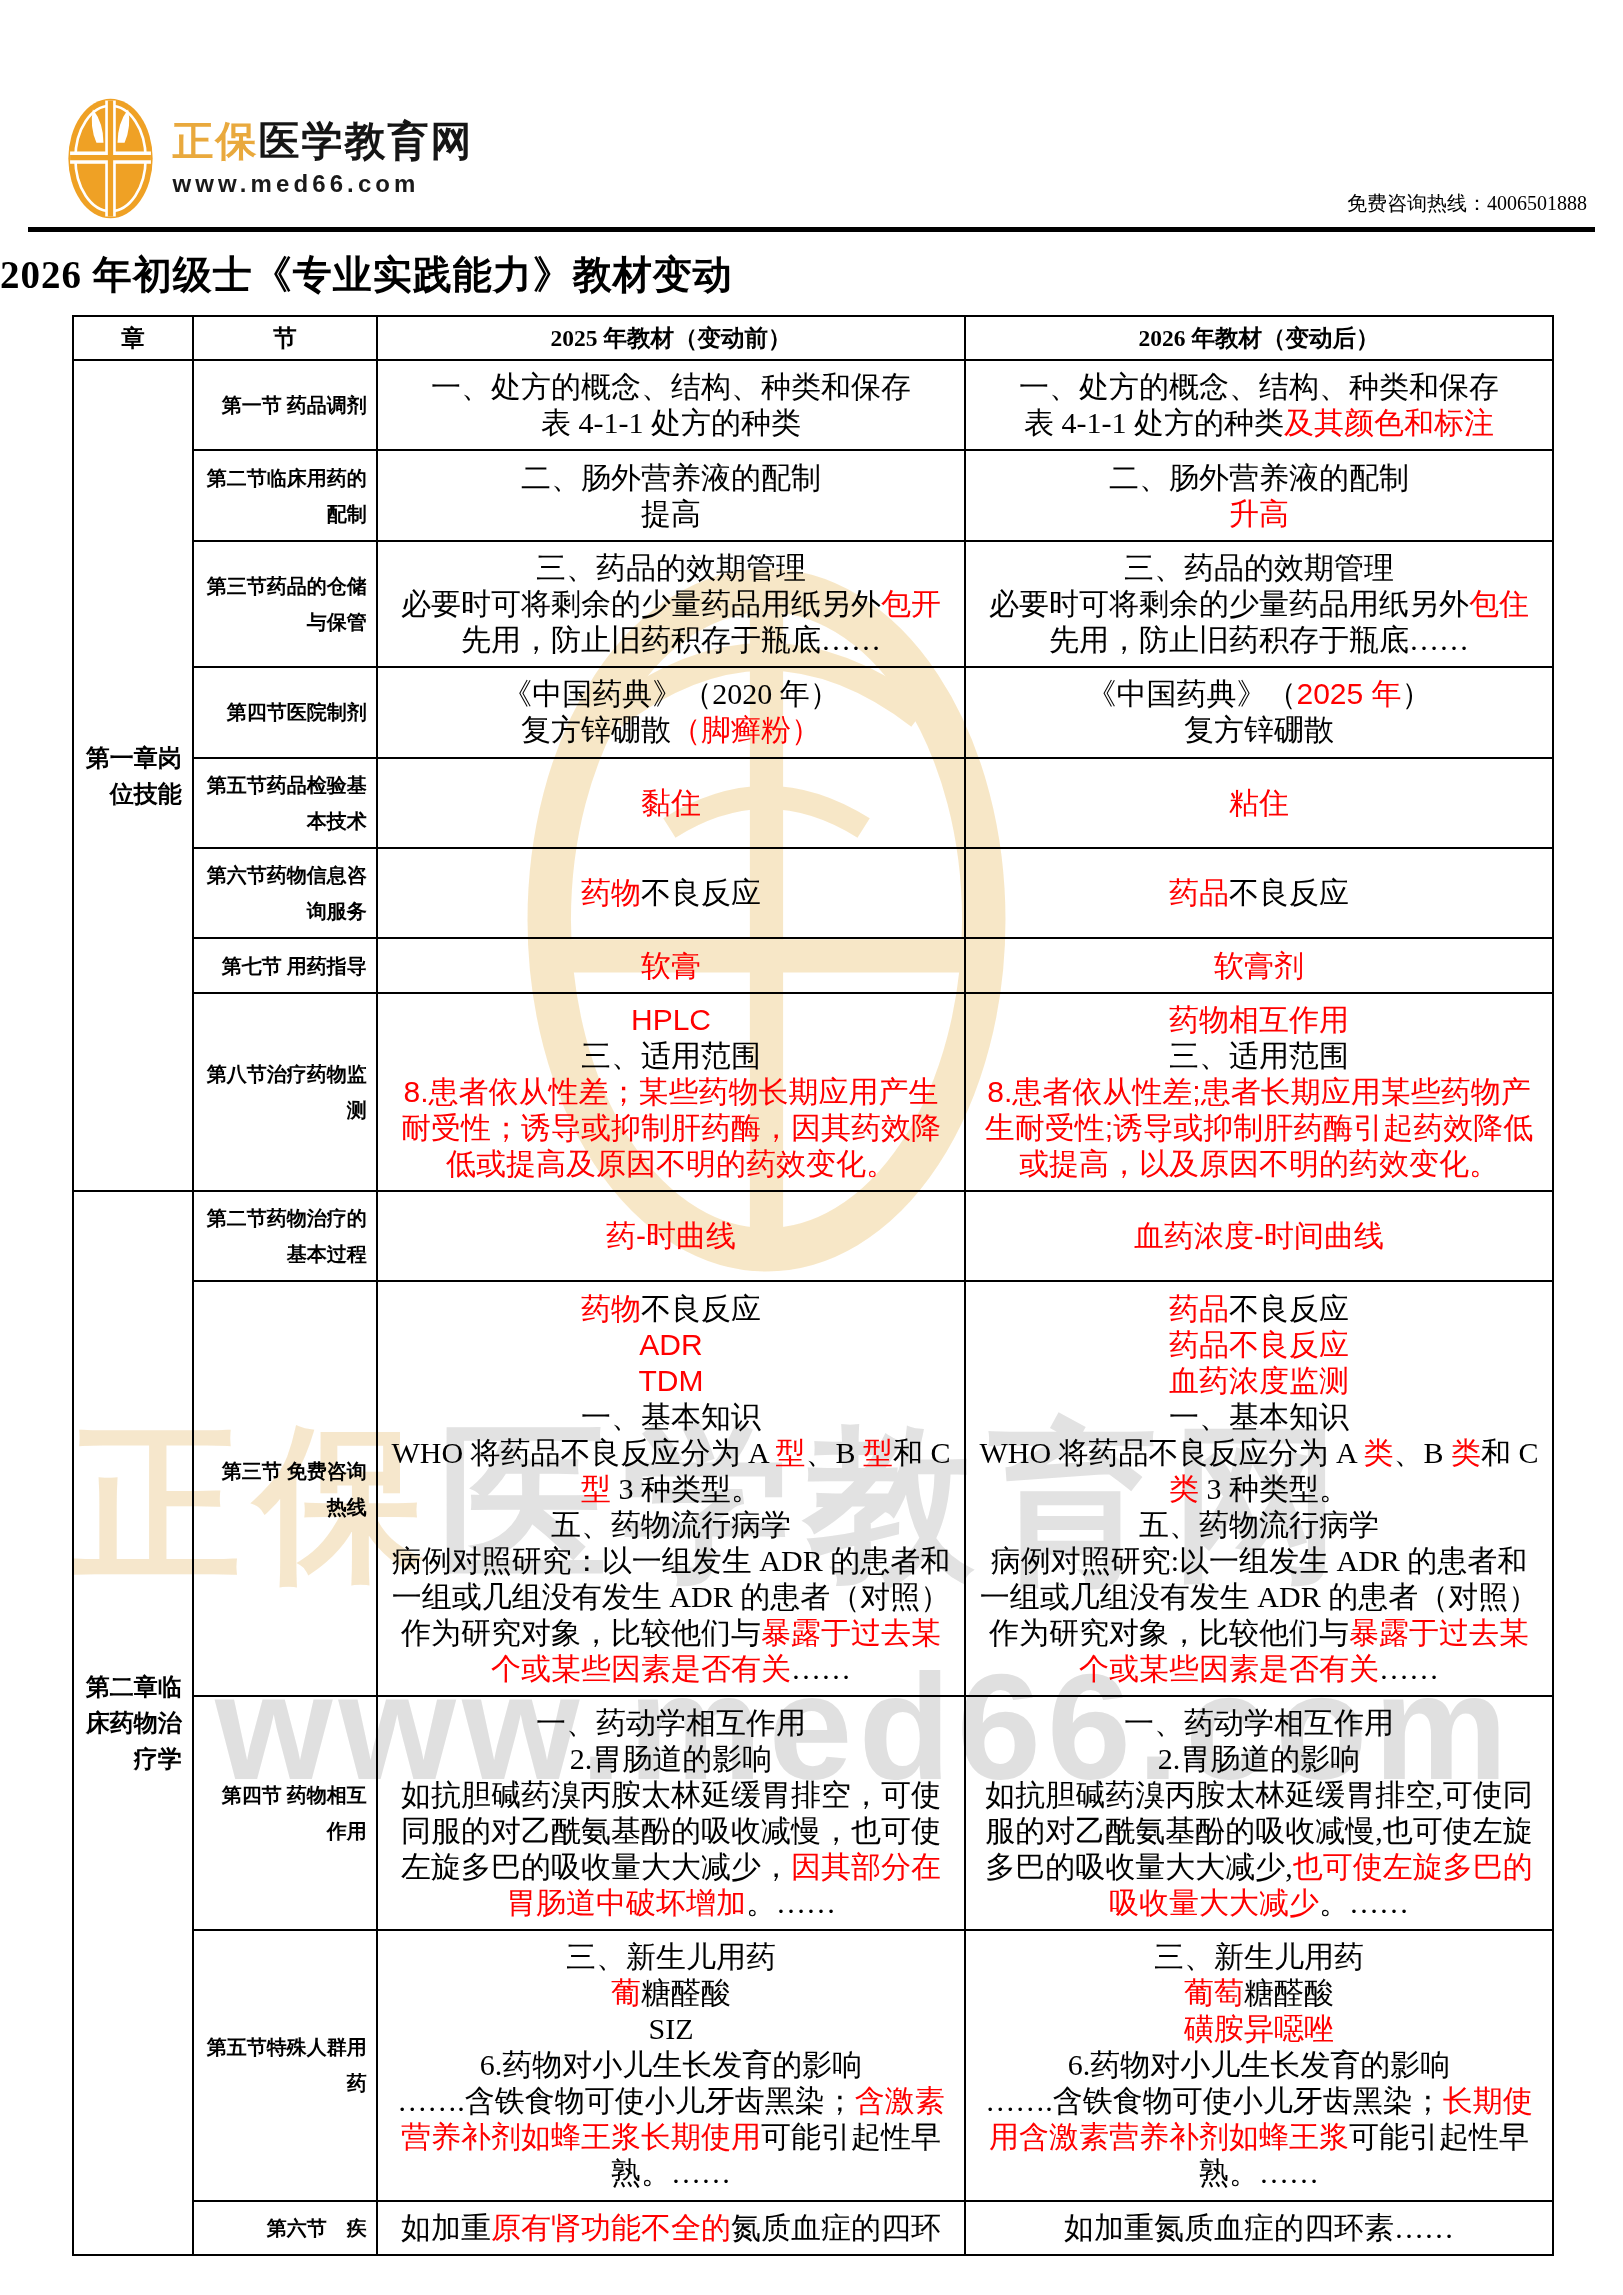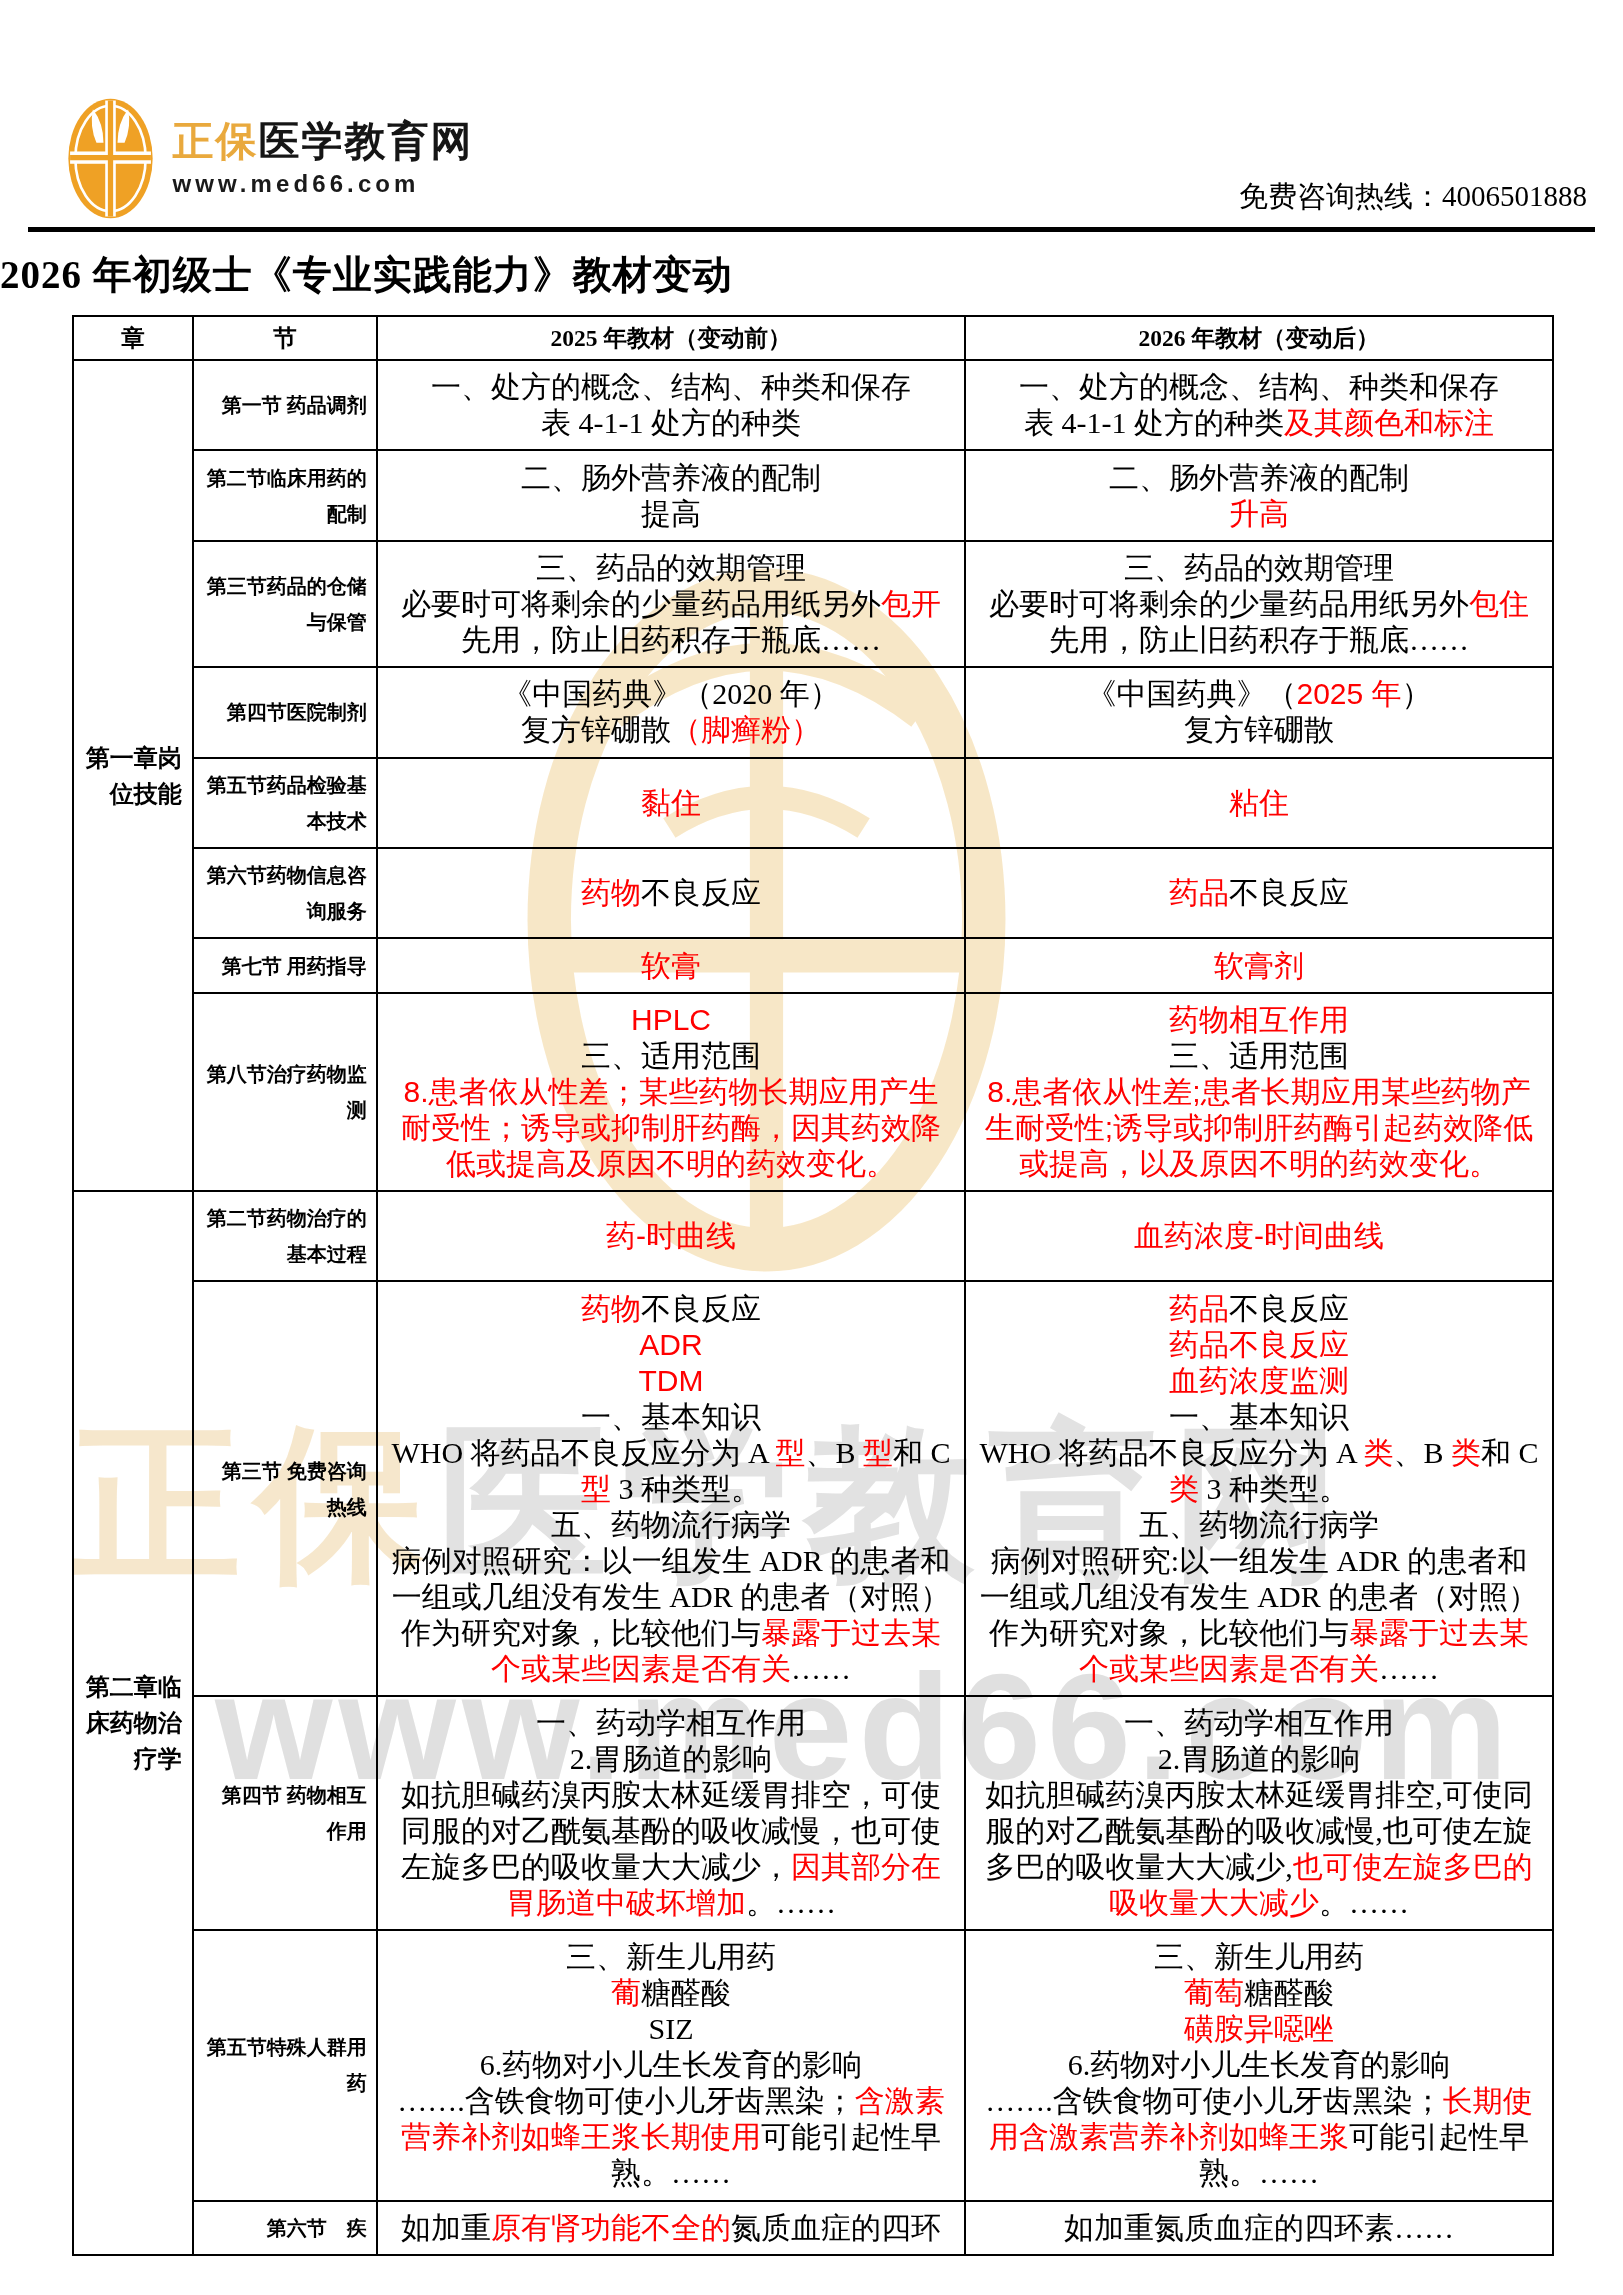--- a/index.html
+++ b/index.html
@@ -13,21 +13,21 @@
     display:flex;justify-content:space-between;align-items:flex-end;
     padding:97px 36px 7.2px 66px;
   }
   .brand{display:flex;align-items:center;gap:17.4px;}
   .logo-icon{width:89px;height:123px;flex:0 0 auto;}
   .brand-text .cn{font-size:41px;font-weight:bold;letter-spacing:2px;line-height:1.1;}
   .brand-text .cn .gold{color:#E9A93D;}
   .brand-text .cn .dark{color:#151515;}
   .brand-text .url{font-size:24px;font-weight:bold;letter-spacing:4.1px;color:#1a1a1a;margin-top:5.1px;
     font-family:"Liberation Sans","DejaVu Sans",sans-serif;}
-  .hotline{font-size:29px;padding-bottom:3.1px;}
+  .hotline{font-size:20px;padding-bottom:3.1px;}
   .header-rule{height:5.1px;background:#000;margin:0 28px;}
   
   .page-title{
     text-align:left;font-size:39px;font-weight:bold;
     margin:15.3px 0 13.3px 0;letter-spacing:1px;
   }
   
   .wm{position:absolute;z-index:1;pointer-events:none;}
   .wm-emblem{left:516px;top:562px;opacity:.7;}
   .wm-brand{left:72px;top:1421px;font-size:169px;font-weight:bold;letter-spacing:14.3px;

